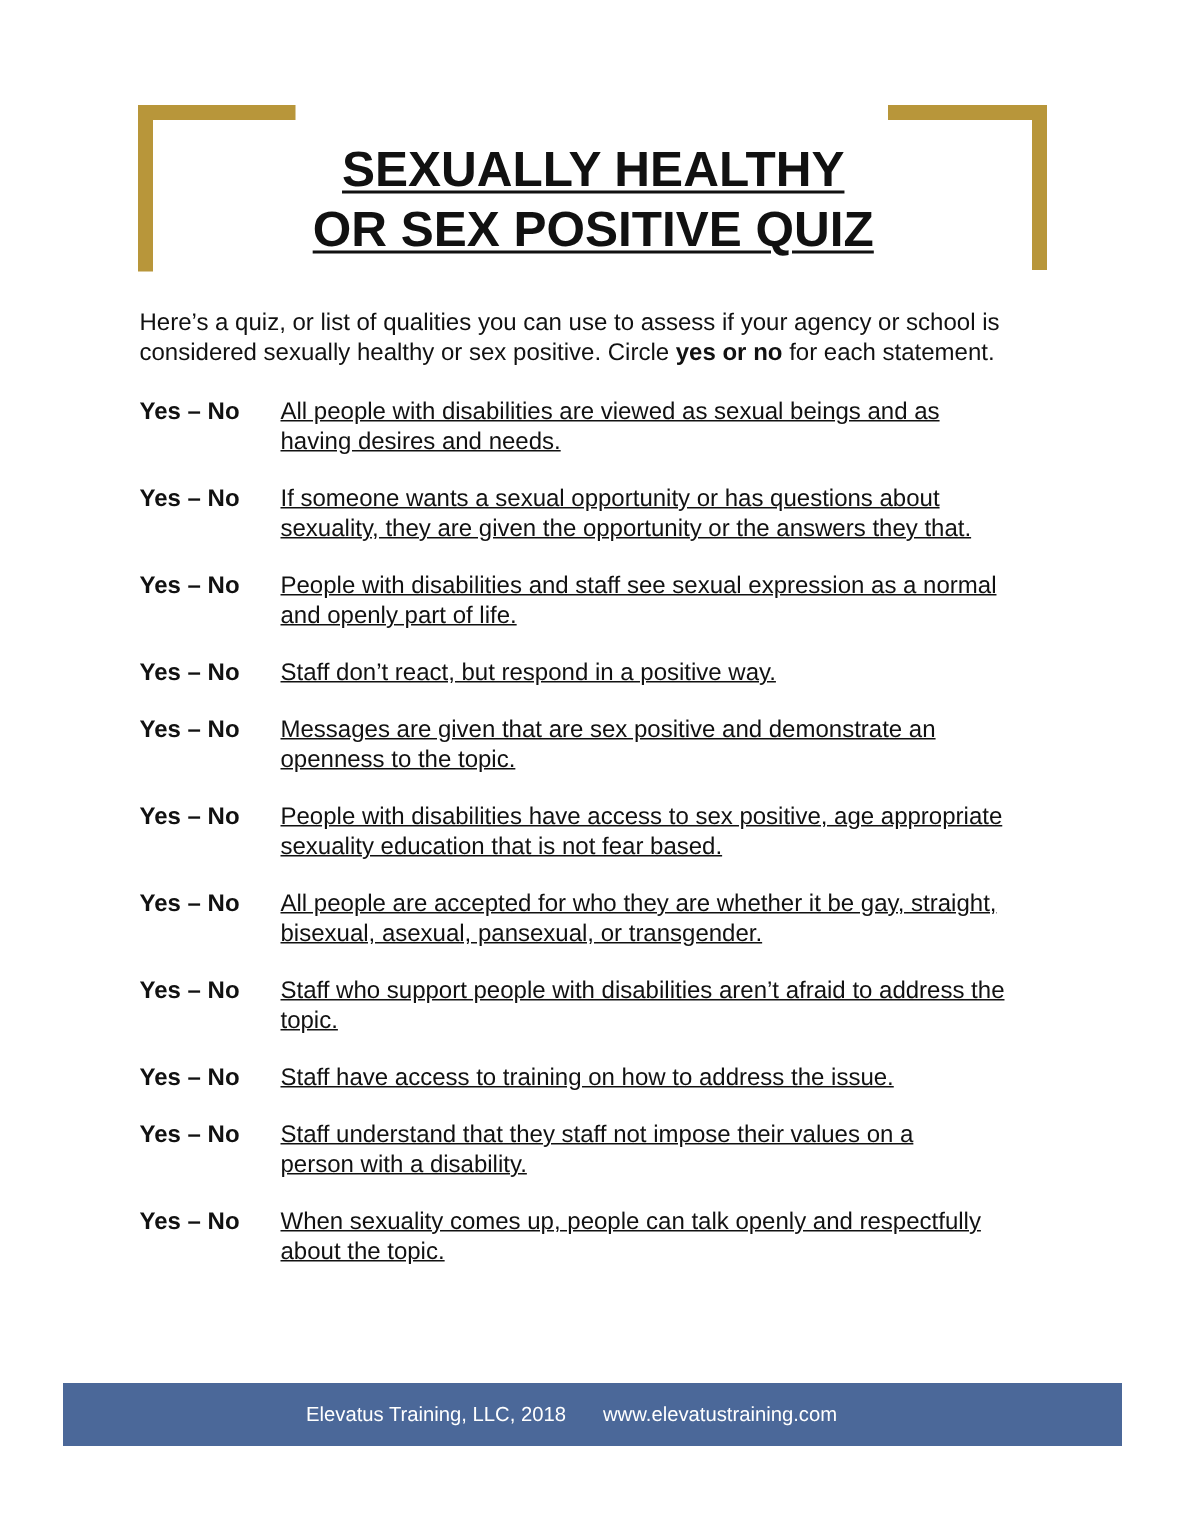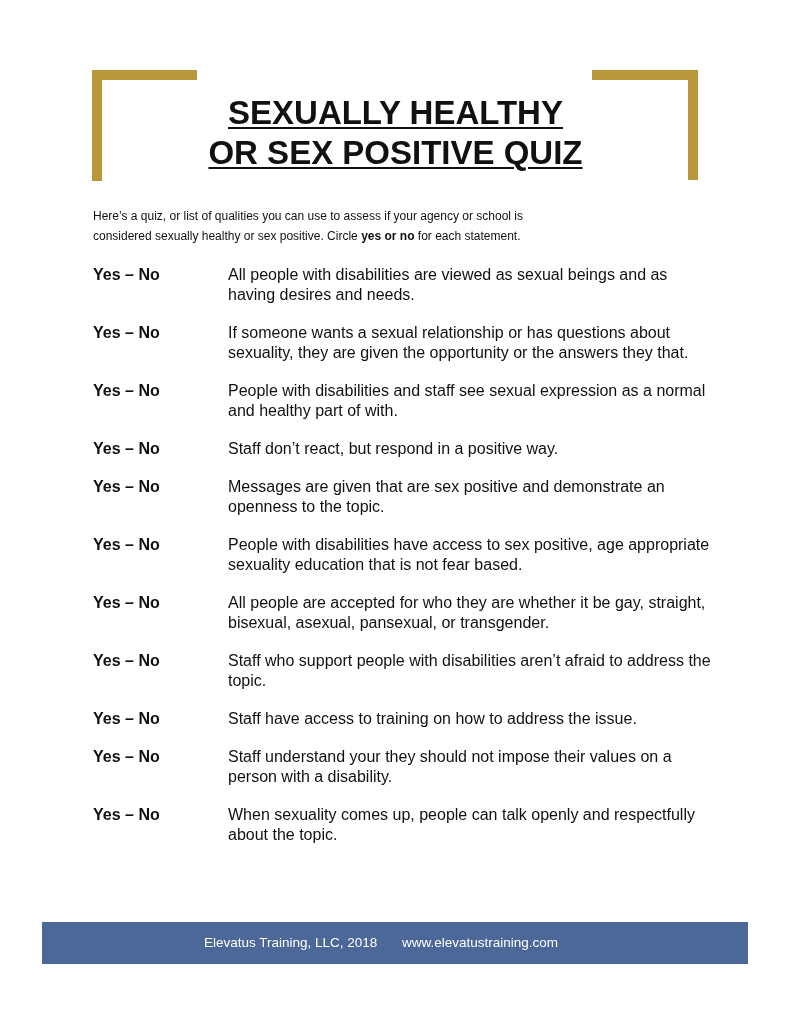--- a/index.html
+++ b/index.html
@@ -4,26 +4,26 @@
 <style>
   html, body { margin: 0; padding: 0; background: #ffffff; }
   body { width: 791px; height: 1024px; position: relative; overflow: hidden;
          font-family: "Liberation Sans", sans-serif; color: #111; }
   .bracket { position: absolute; border-color: #b8963a; border-style: solid; box-sizing: border-box; }
   .bracket-left { left: 92px; top: 70px; width: 105px; height: 111px; border-width: 10px 0 0 10px; }
   .bracket-right { left: 592px; top: 70px; width: 106px; height: 110px; border-width: 10px 10px 0 0; }
   .title { position: absolute; left: 0; width: 791px; top: 93px; text-align: center;
            font-weight: bold; font-size: 33px; line-height: 40px; letter-spacing: 0px; }
   .title span { display: inline-block; text-decoration: underline; text-decoration-thickness: 2px; text-underline-offset: 3px; }
-  .intro { position: absolute; left: 93px; top: 206px; width: 640px; font-size: 12px; line-height: 20px; }
+  .intro { position: absolute; left: 93px; top: 206px; width: 640px; font-size: 16px; line-height: 20px; }
   .intro .line { display: block; white-space: nowrap; }
   .quiz { position: absolute; left: 93px; top: 265px; width: 640px; }
-  .row { display: flex; margin-bottom: 18px; font-size: 16px; line-height: 20px; gap: 41px; }
+  .row { display: flex; margin-bottom: 18px; font-size: 16px; line-height: 20px; }
   .yesno { width: 94px; flex: none; font-weight: bold; white-space: nowrap; }
-  .stmt .line { display: block; white-space: nowrap; }
+  .stmt .line { display: block; white-space: nowrap; text-decoration: underline; }
   .footer { position: absolute; left: 42px; top: 922px; width: 706px; height: 42px; background: #4b6899;
             color: #ffffff; font-size: 13.5px; line-height: 42px; }
   .footer .org { position: absolute; left: 162px; text-align: right; }
   .footer .url { position: absolute; left: 360px; }
 </style>
 </head>
 <body>
 
 <div class="bracket bracket-left"></div>
 <div class="bracket bracket-right"></div>
@@ -42,29 +42,29 @@
     <div class="row">
       <span class="yesno">Yes – No</span>
       <span class="stmt">
         <span class="line">All people with disabilities are viewed as sexual beings and as</span>
         <span class="line">having desires and needs.</span>
       </span>
     </div>
     <div class="row">
       <span class="yesno">Yes – No</span>
       <span class="stmt">
-        <span class="line">If someone wants a sexual relationship or has questions about</span>
+        <span class="line">If someone wants a sexual opportunity or has questions about</span>
         <span class="line">sexuality, they are given the opportunity or the answers they that.</span>
       </span>
     </div>
     <div class="row">
       <span class="yesno">Yes – No</span>
       <span class="stmt">
         <span class="line">People with disabilities and staff see sexual expression as a normal</span>
-        <span class="line">and healthy part of with.</span>
+        <span class="line">and openly part of life.</span>
       </span>
     </div>
     <div class="row">
       <span class="yesno">Yes – No</span>
       <span class="stmt">
         <span class="line">Staff don’t react, but respond in a positive way.</span>
       </span>
     </div>
     <div class="row">
       <span class="yesno">Yes – No</span>
@@ -96,21 +96,21 @@
     </div>
     <div class="row">
       <span class="yesno">Yes – No</span>
       <span class="stmt">
         <span class="line">Staff have access to training on how to address the issue.</span>
       </span>
     </div>
     <div class="row">
       <span class="yesno">Yes – No</span>
       <span class="stmt">
-        <span class="line">Staff understand your they should not impose their values on a</span>
+        <span class="line">Staff understand that they staff not impose their values on a</span>
         <span class="line">person with a disability.</span>
       </span>
     </div>
     <div class="row">
       <span class="yesno">Yes – No</span>
       <span class="stmt">
         <span class="line">When sexuality comes up, people can talk openly and respectfully</span>
         <span class="line">about the topic.</span>
       </span>
     </div>

